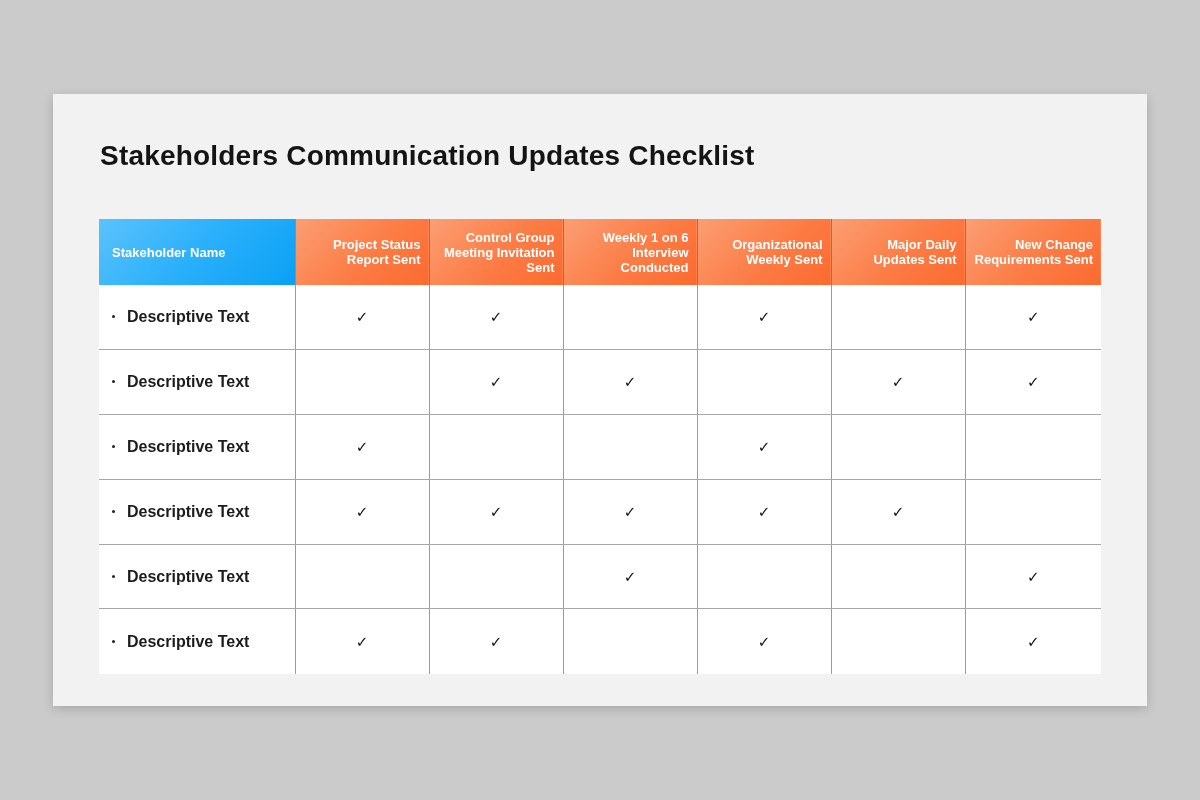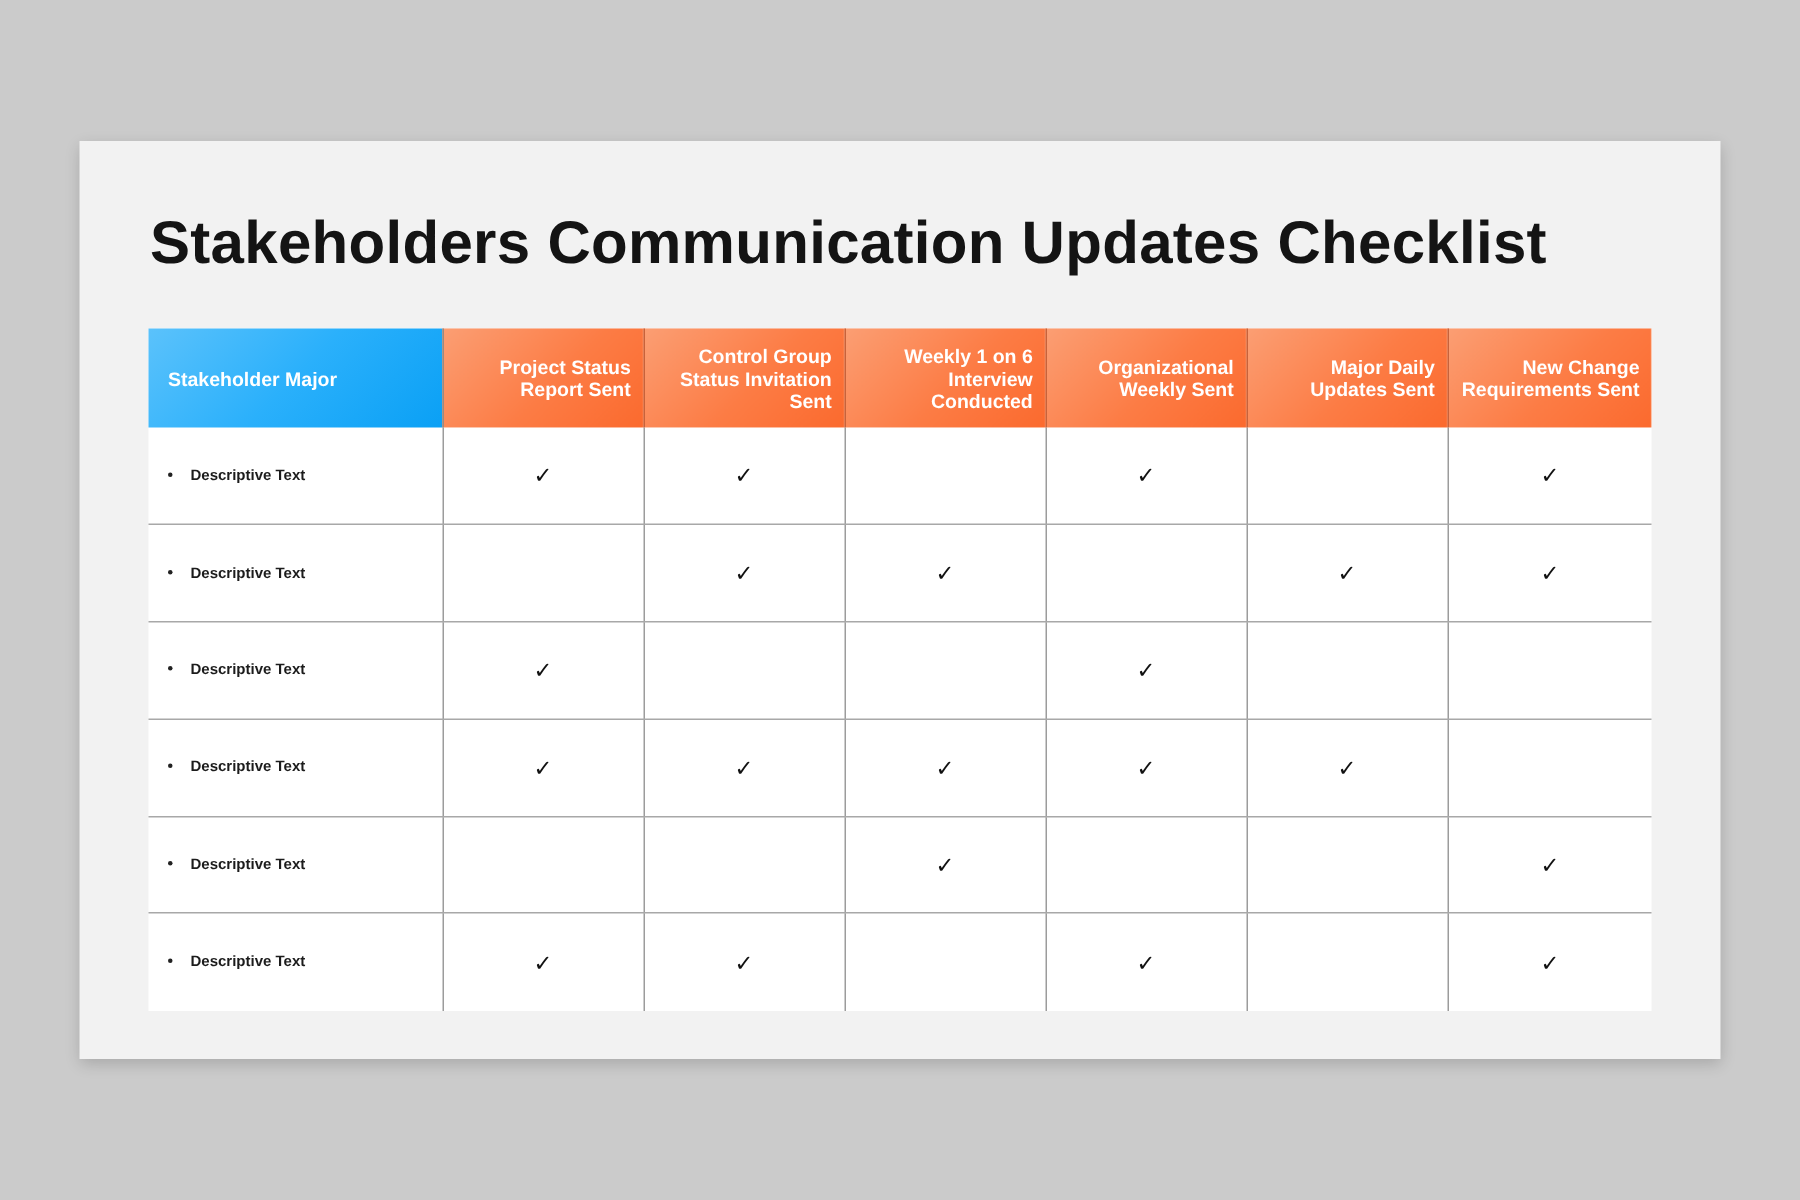--- a/index.html
+++ b/index.html
@@ -11,21 +11,21 @@
   .slide {
     position: absolute;
     left: 53px; top: 94px;
     width: 1094px; height: 612px;
     background: #f2f2f2;
     box-shadow: 0 3px 10px rgba(0,0,0,0.18);
   }
   .title {
     position: absolute;
     left: 47px; top: 46px;
-    font-size: 40px;
+    font-size: 28px;
     font-weight: 700;
     color: #141414;
     letter-spacing: 0.2px;
     white-space: nowrap;
   }
   .table {
     position: absolute;
     left: 46px; top: 125px;
     width: 1002px;
     border-collapse: collapse;
@@ -56,21 +56,21 @@
     border-bottom: 1px solid #a8a8a8;
     text-align: center;
     font-size: 15px;
     color: #111;
   }
   .table td:last-child { border-right: none; }
   .table tr:last-child td { border-bottom: none; }
   .table td.name-cell {
     text-align: left;
     padding-left: 13px;
-    font-size: 10px;
+    font-size: 16px;
     font-weight: 700;
     color: #1c1c1c;
   }
   .bullet {
     display: inline-block;
     width: 3px; height: 3px; border-radius: 50%;
     background: #222;
     vertical-align: middle;
     margin-right: 12px;
     position: relative; top: -1px;
@@ -88,23 +88,23 @@
       <col style="width:196px">
       <col style="width:134px">
         <col style="width:134px">
         <col style="width:134px">
       <col style="width:134px">
         <col style="width:134px">
         <col style="width:136px">
     </colgroup>
     <thead>
       <tr>
-        <th class="name-head">Stakeholder Major</th>
+        <th class="name-head">Stakeholder Name</th>
         <th>Project Status Report Sent</th>
-        <th>Control Group Status Invitation Sent</th>
+        <th>Control Group Meeting Invitation Sent</th>
         <th>Weekly 1 on 6 Interview Conducted</th>
         <th>Organizational Weekly Sent</th>
         <th>Major Daily Updates Sent</th>
         <th>New Change Requirements Sent</th>
       </tr>
     </thead>
     <tbody id="table-body">
         <tr>
           <td class="name-cell"><span class="bullet"></span><span>Descriptive Text</span></td>
           <td><span class="check">✓</span></td>

